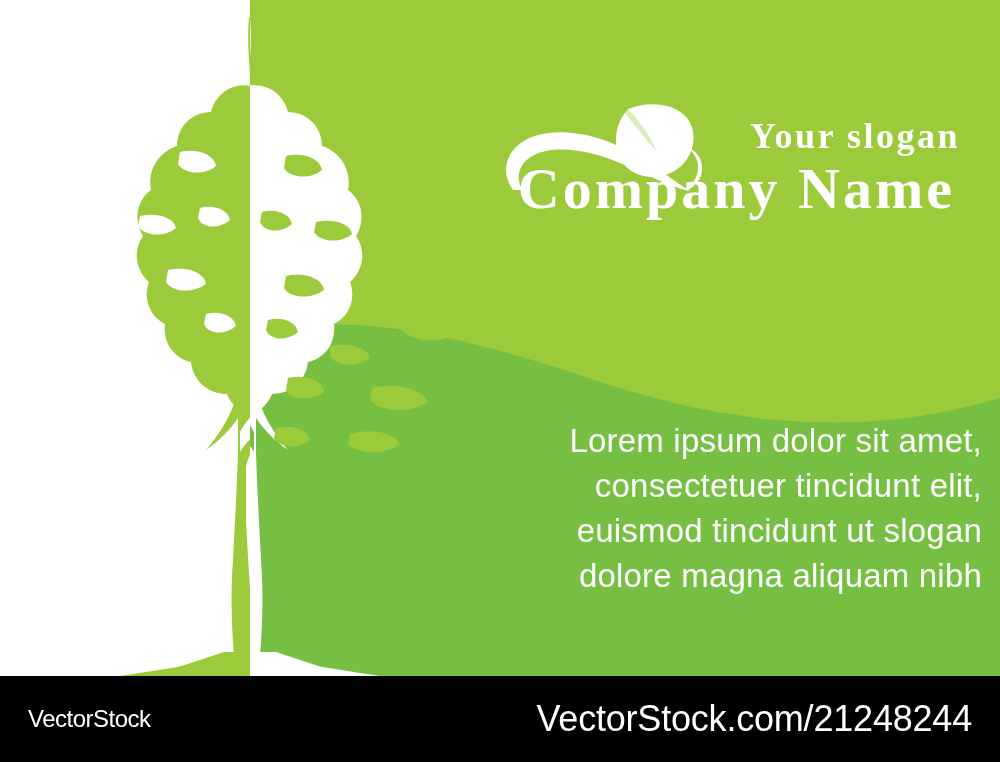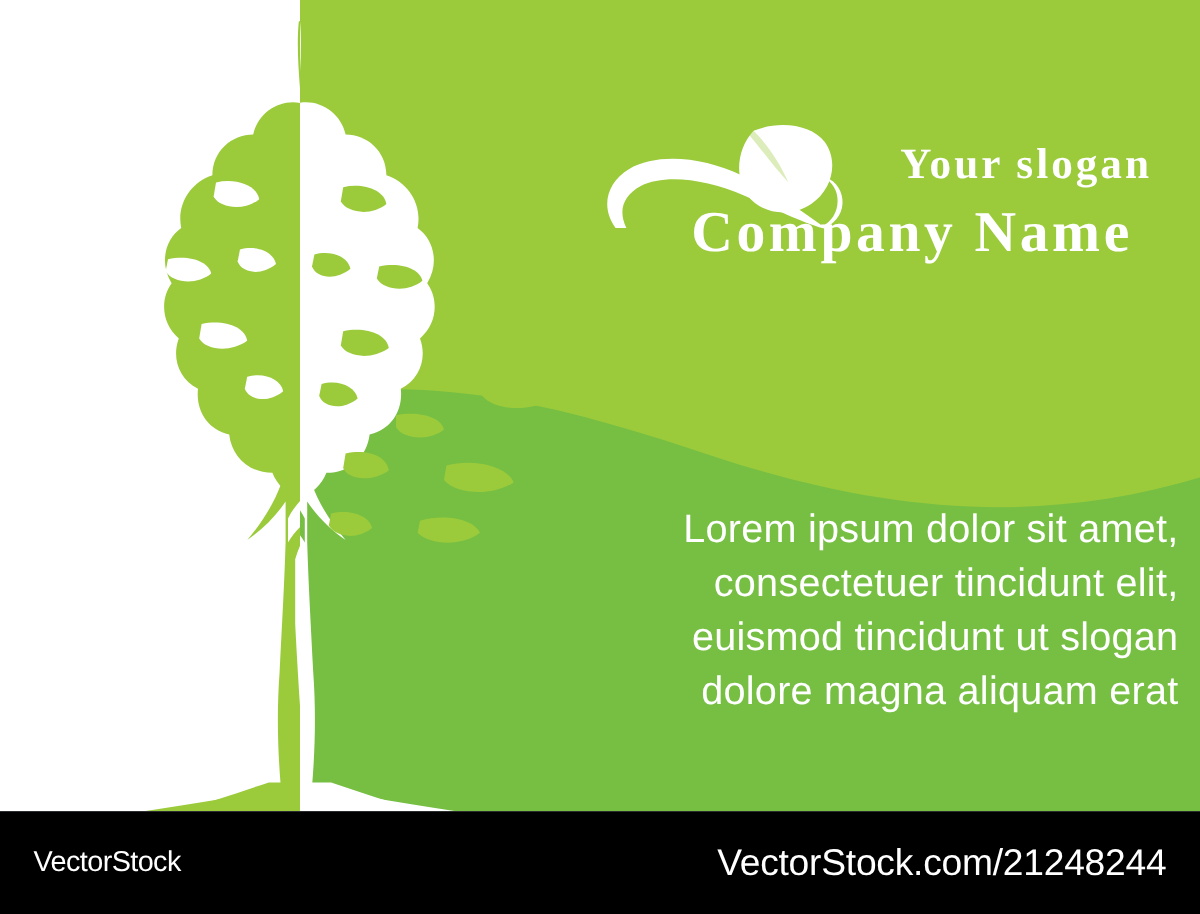--- a/index.html
+++ b/index.html
@@ -54,24 +54,24 @@
     font-size: 36px;
     letter-spacing: 2.5px;
     line-height: 1;
     margin: 0 0 4px 0;
     white-space: nowrap;
   }
   .company-name {
     color: #ffffff;
     font-family: "Liberation Serif", serif;
     font-weight: bold;
-    font-size: 48px;
+    font-size: 58px;
     letter-spacing: 3px;
     line-height: 1.02;
-    margin: 16px;
+    margin: 5px;
     white-space: nowrap;
   }
 
   .body-copy {
     position: absolute;
     left: 482px;
     top: 418px;
     width: 500px;
     color: #ffffff;
     font-family: "Liberation Sans", sans-serif;
@@ -106,21 +106,21 @@
     letter-spacing: -0.5px;
     white-space: nowrap;
   }
   .wm-url {
     position: absolute;
     right: 28px;
     top: 50%;
     transform: translateY(-50%);
     color: #ffffff;
     font-family: "Liberation Sans", sans-serif;
-    font-size: 31px;
+    font-size: 36px;
     letter-spacing: -0.2px;
     white-space: nowrap;
   }
 </style>
 </head>
 <body>
 
 <div class="canvas">
 
   <div class="artwork">
@@ -286,21 +286,21 @@
 
     <div class="brand-block">
       <div class="slogan">Your slogan</div>
       <div class="company-name">Company Name</div>
     </div>
 
     <div class="body-copy">
       <span class="line">Lorem ipsum dolor sit amet,</span>
       <span class="line">consectetuer tincidunt elit,</span>
       <span class="line">euismod tincidunt ut slogan</span>
-      <span class="line">dolore magna aliquam erat</span>
+      <span class="line">dolore magna aliquam nibh</span>
     </div>
   </div>
 
   <div class="watermark-bar">
     <div class="wm-logo">VectorStock</div>
     <div class="wm-url">VectorStock.com/21248244</div>
   </div>
 
 </div>
 

